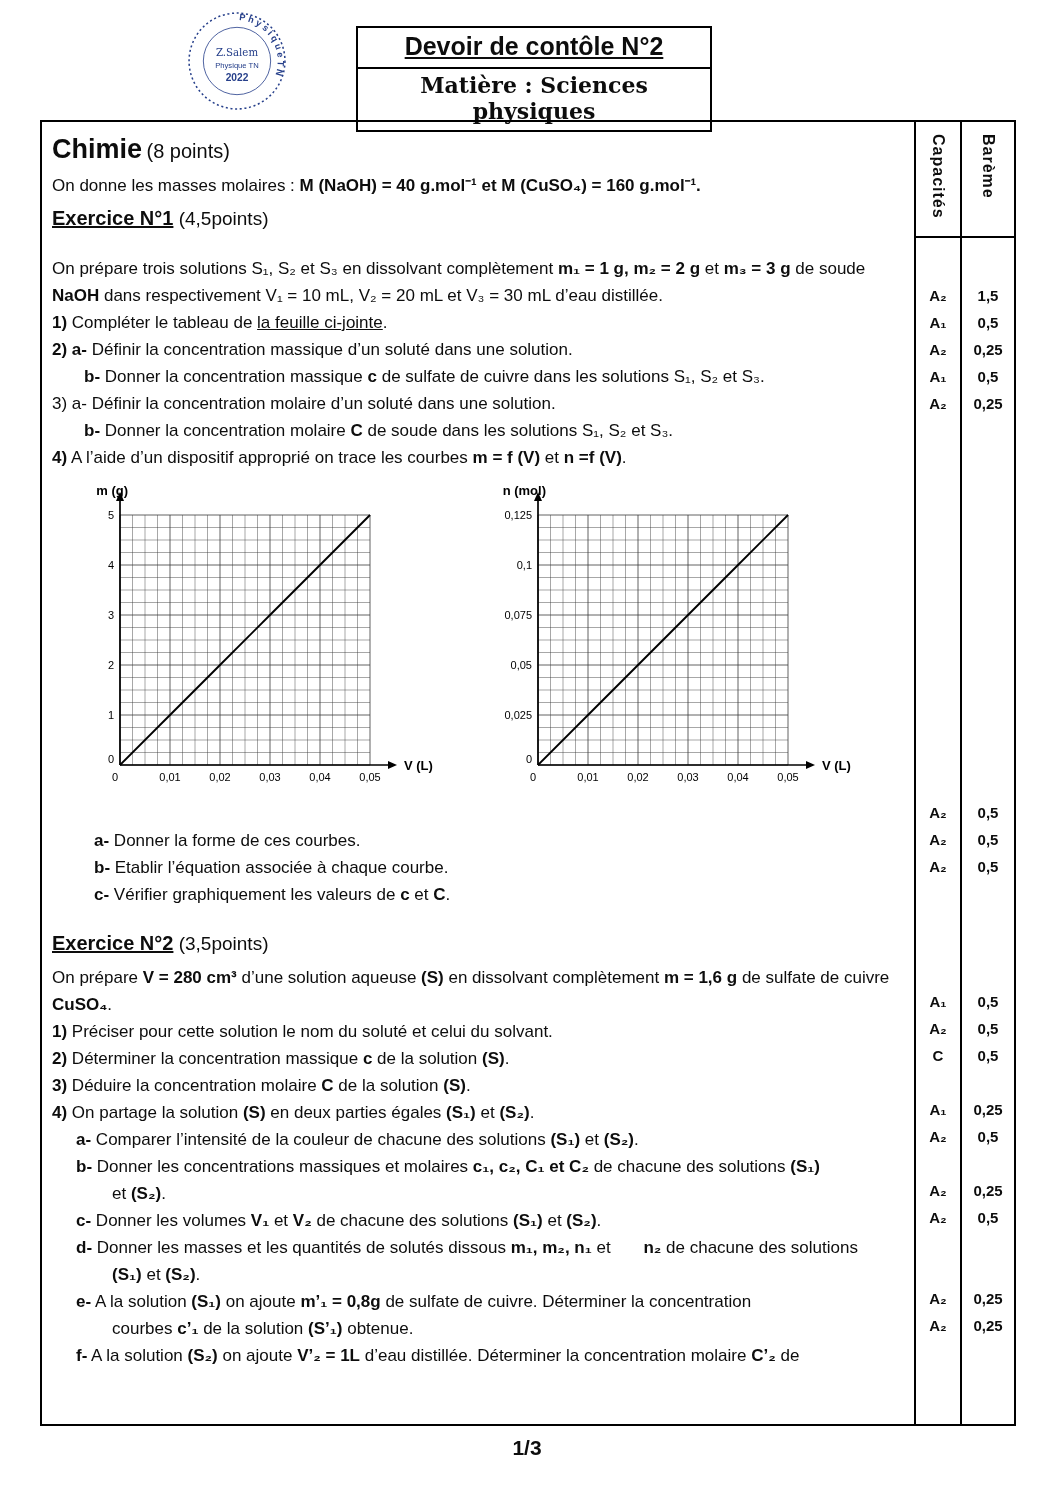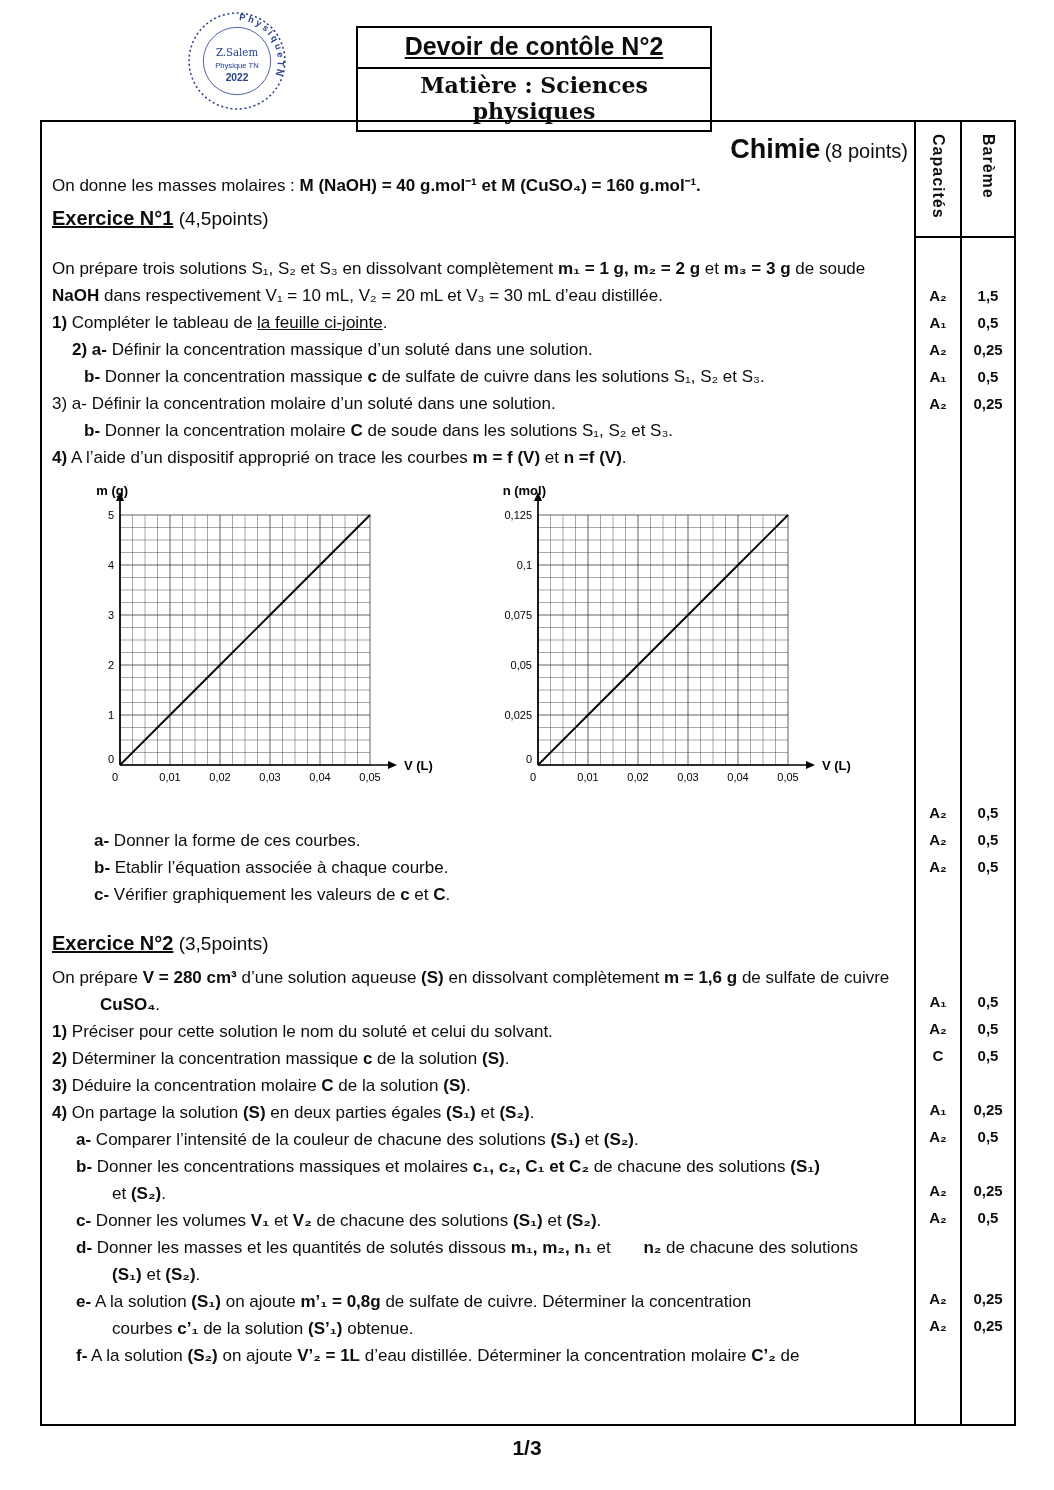--- a/index.html
+++ b/index.html
@@ -9,21 +9,21 @@
   .titlebox{position:absolute;left:356px;top:26px;width:356px;border:2px solid #000;background:#fff}
   .t1{font-size:25px;font-weight:800;text-align:center;text-decoration:underline;padding:4px 0 6px;border-bottom:2px solid #000}
   .t2{font-size:22px;font-weight:700;text-align:center;padding:3px 0 6px;font-family:"DejaVu Serif",serif}
   .main{position:absolute;left:40px;top:120px;width:976px;height:1306px;border:2px solid #000;display:flex}
   .content{flex:1;position:relative;padding:4px 6px 0 10px;border-right:2px solid #000}
   .capcol{width:46px;border-right:2px solid #000;position:relative}
   .barcol{width:52px;position:relative}
   .colhead{height:116px;border-bottom:2px solid #000;display:flex;justify-content:center;padding-top:12px}
   .vert{writing-mode:vertical-rl;font-weight:700;font-size:16px;letter-spacing:1px}
   .mark{position:absolute;left:0;right:0;text-align:center;font-weight:700;font-size:15px;line-height:20px}
-  .chimie-title{text-align:right;margin:6px 0 2px;line-height:34px}
+  .chimie-title{text-align:left;margin:6px 0 2px;line-height:34px}
   .chimie-title .big{font-size:27px;font-weight:800}
   .chimie-title .pts{font-size:20px}
   p.line{font-size:17px;line-height:27px}
   .exhead{margin:4px 0 20px;line-height:30px}
   .exhead .exname{font-size:20px;font-weight:800;text-decoration:underline}
   .exhead .expts{font-size:19px}
   .exhead2{margin:20px 0 4px}
   .ind1{padding-left:32px}
   .ind2{padding-left:42px}
   .ind3{padding-left:24px}
@@ -61,21 +61,21 @@
     <div class="chimie-title">
       <span class="big">Chimie</span>
       <span class="pts">(8 points)</span>
     </div>
     <p class="line"><span>On donne les masses  molaires  : </span><span style="font-weight: 700;">M (NaOH)  = 40 g.mol⁻¹ et M (CuSO₄) = 160 g.mol⁻¹.</span></p>
     <div class="exhead">
       <span class="exname">Exercice N°1</span><span class="expts"> (4,5points)</span>
     </div>
     <p class="line"><span>On prépare trois solutions S₁, S₂ et S₃ en dissolvant complètement  </span><span style="font-weight: 700;">m₁ = 1 g,  m₂ = 2 g</span><span> et </span><span style="font-weight: 700;">m₃ = 3 g</span><span> de soude </span><span style="font-weight: 700;">NaOH</span><span>  dans  respectivement V₁ = 10 mL, V₂ = 20 mL et V₃ = 30 mL d’eau distillée.</span></p>
     <p class="line"><span style="font-weight: 700;">1) </span><span>Compléter le tableau de </span><span style="text-decoration: underline;">la feuille ci-jointe</span><span>.</span></p>
-    <p class="line"><span style="font-weight: 700; margin-left: 20px;">2) a-</span><span>  Définir la concentration massique d’un soluté dans une solution.</span></p>
+    <p class="line"><span style="font-weight: 700;">2) a-</span><span>  Définir la concentration massique d’un soluté dans une solution.</span></p>
     <p class="line ind1"><span style="font-weight: 700;">b-</span><span> Donner la concentration massique </span><span style="font-weight: 700;">c</span><span> de sulfate de cuivre dans les  solutions S₁, S₂ et S₃.</span></p>
     <p class="line"><span style="font-weight: 400;">3) a-</span><span>  Définir la concentration molaire d’un soluté dans une solution.</span></p>
     <p class="line ind1"><span style="font-weight: 700;">b-</span><span>  Donner la concentration molaire </span><span style="font-weight: 700;">C</span><span> de soude dans les solutions S₁, S₂ et S₃.</span></p>
     <p class="line"><span style="font-weight: 700;">4)</span><span> A l’aide d’un dispositif approprié on trace les courbes </span><span style="font-weight: 700;">m = f (V)</span><span> et </span><span style="font-weight: 700;">n =f (V)</span><span>.</span></p>
 
     <div class="charts">
       <div class="chart"><svg width="400" height="322" viewBox="0 0 400 322">
             <line x1="60" y1="34" x2="60" y2="284" stroke="#3a3a3a" stroke-width="0.8"></line>
             <line x1="60" y1="34" x2="310" y2="34" stroke="#3a3a3a" stroke-width="0.8"></line>
             <line x1="72.5" y1="34" x2="72.5" y2="284" stroke="#3a3a3a" stroke-width="0.45"></line>
@@ -203,21 +203,21 @@
           </svg></div>
     </div>
 
     <p class="line ind2"><span style="font-weight: 700;">a-</span><span>   Donner la forme de ces courbes.</span></p>
     <p class="line ind2"><span style="font-weight: 700;">b-</span><span>  Etablir l’équation associée à  chaque courbe.</span></p>
     <p class="line ind2"><span style="font-weight: 700;">c-</span><span>   Vérifier graphiquement les valeurs de </span><span style="font-weight: 700;">c</span><span> et </span><span style="font-weight: 700;">C</span><span>.</span></p>
 
     <div class="exhead exhead2">
       <span class="exname">Exercice N°2</span><span class="expts"> (3,5points)</span>
     </div>
-    <p class="line"><span>On prépare </span><span style="font-weight: 700;">V = 280 cm³</span><span> d’une solution aqueuse </span><span style="font-weight: 700;">(S)</span><span> en dissolvant complètement </span><span style="font-weight: 700;">m = 1,6 g</span><span> de sulfate de cuivre </span><span style="font-weight: 700; margin-left: 48px;">CuSO₄</span><span>.</span></p>
+    <p class="line"><span>On prépare </span><span style="font-weight: 700;">V = 280 cm³</span><span> d’une solution aqueuse </span><span style="font-weight: 700;">(S)</span><span> en dissolvant complètement </span><span style="font-weight: 700;">m = 1,6 g</span><span> de sulfate de cuivre </span><span style="font-weight: 700;">CuSO₄</span><span>.</span></p>
     <p class="line"><span style="font-weight: 700;">1)</span><span> Préciser pour cette solution le nom du soluté et celui du solvant.</span></p>
     <p class="line"><span style="font-weight: 700;">2)</span><span> Déterminer la concentration massique </span><span style="font-weight: 700;">c</span><span> de la solution </span><span style="font-weight: 700;">(S)</span><span>.</span></p>
     <p class="line"><span style="font-weight: 700;">3)</span><span> Déduire la concentration molaire </span><span style="font-weight: 700;">C</span><span> de la solution </span><span style="font-weight: 700;">(S)</span><span>.</span></p>
     <p class="line"><span style="font-weight: 700;">4)</span><span> On partage la solution </span><span style="font-weight: 700;">(S)</span><span> en deux parties égales </span><span style="font-weight: 700;">(S₁)</span><span> et </span><span style="font-weight: 700;">(S₂)</span><span>.</span></p>
     <p class="line ind3"><span style="font-weight: 700;">a-</span><span> Comparer l’intensité de la couleur de chacune des solutions </span><span style="font-weight: 700;">(S₁)</span><span> et </span><span style="font-weight: 700;">(S₂)</span><span>.</span></p>
     <p class="line ind3"><span style="font-weight: 700;">b-</span><span> Donner les concentrations massiques et molaires </span><span style="font-weight: 700;">c₁, c₂, C₁ et C₂</span><span> de chacune des solutions </span><span style="font-weight: 700;">(S₁)</span></p>
     <p class="line ind4"><span>et </span><span style="font-weight: 700;">(S₂)</span><span>.</span></p>
     <p class="line ind3"><span style="font-weight: 700;">c-</span><span> Donner les volumes </span><span style="font-weight: 700;">V₁</span><span> et </span><span style="font-weight: 700;">V₂ </span><span>de chacune des solutions  </span><span style="font-weight: 700;">(S₁)</span><span> et </span><span style="font-weight: 700;">(S₂)</span><span>.</span></p>
     <p class="line ind3"><span style="font-weight: 700;">d-</span><span>  Donner les masses et les quantités de solutés dissous </span><span style="font-weight: 700;">m₁, m₂, n₁</span><span> et </span><span style="font-weight: 700; margin-left: 28px;">n₂</span><span> de chacune des solutions</span></p>
     <p class="line ind4"><span style="font-weight: 700;">(S₁)</span><span> et  </span><span style="font-weight: 700;">(S₂)</span><span>.</span></p>

